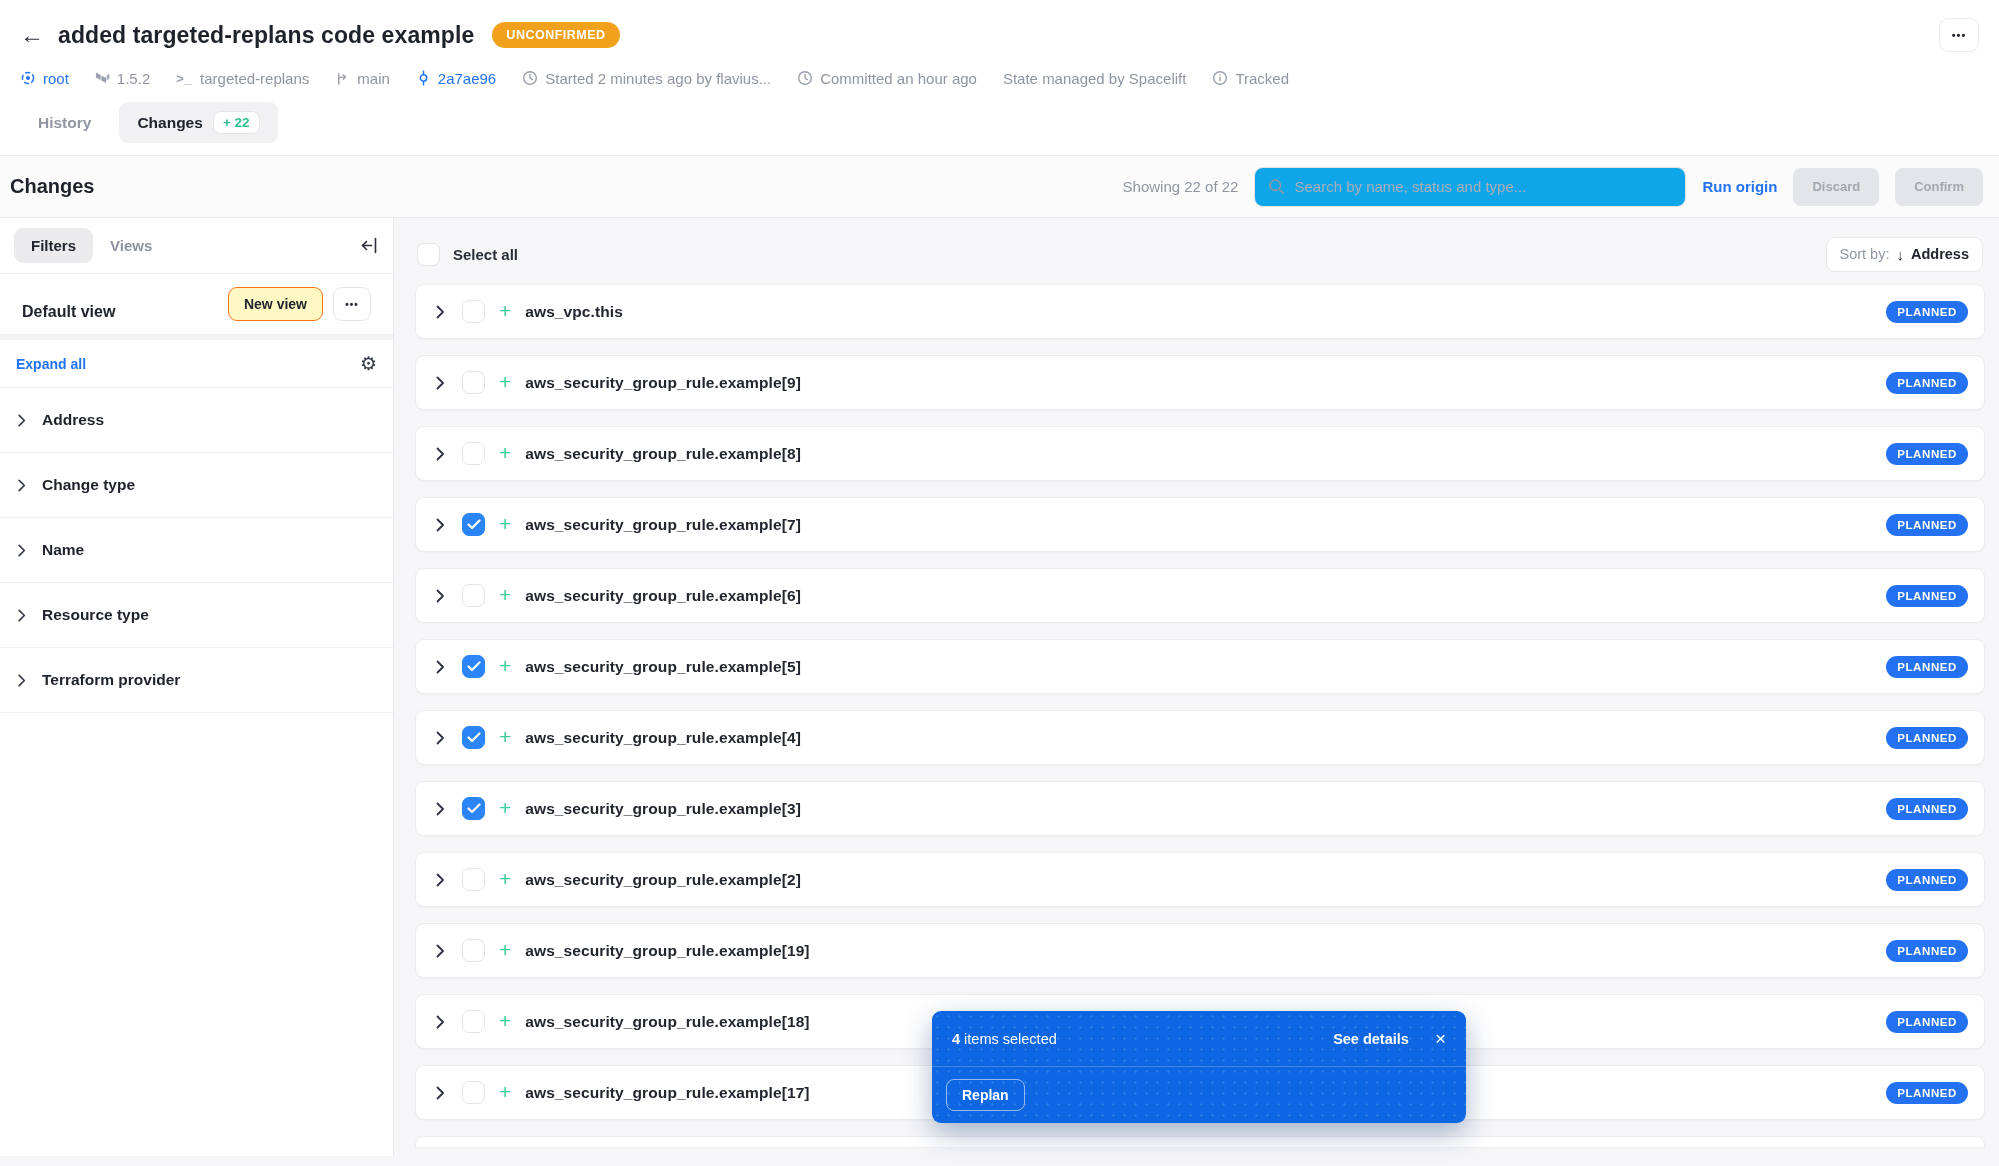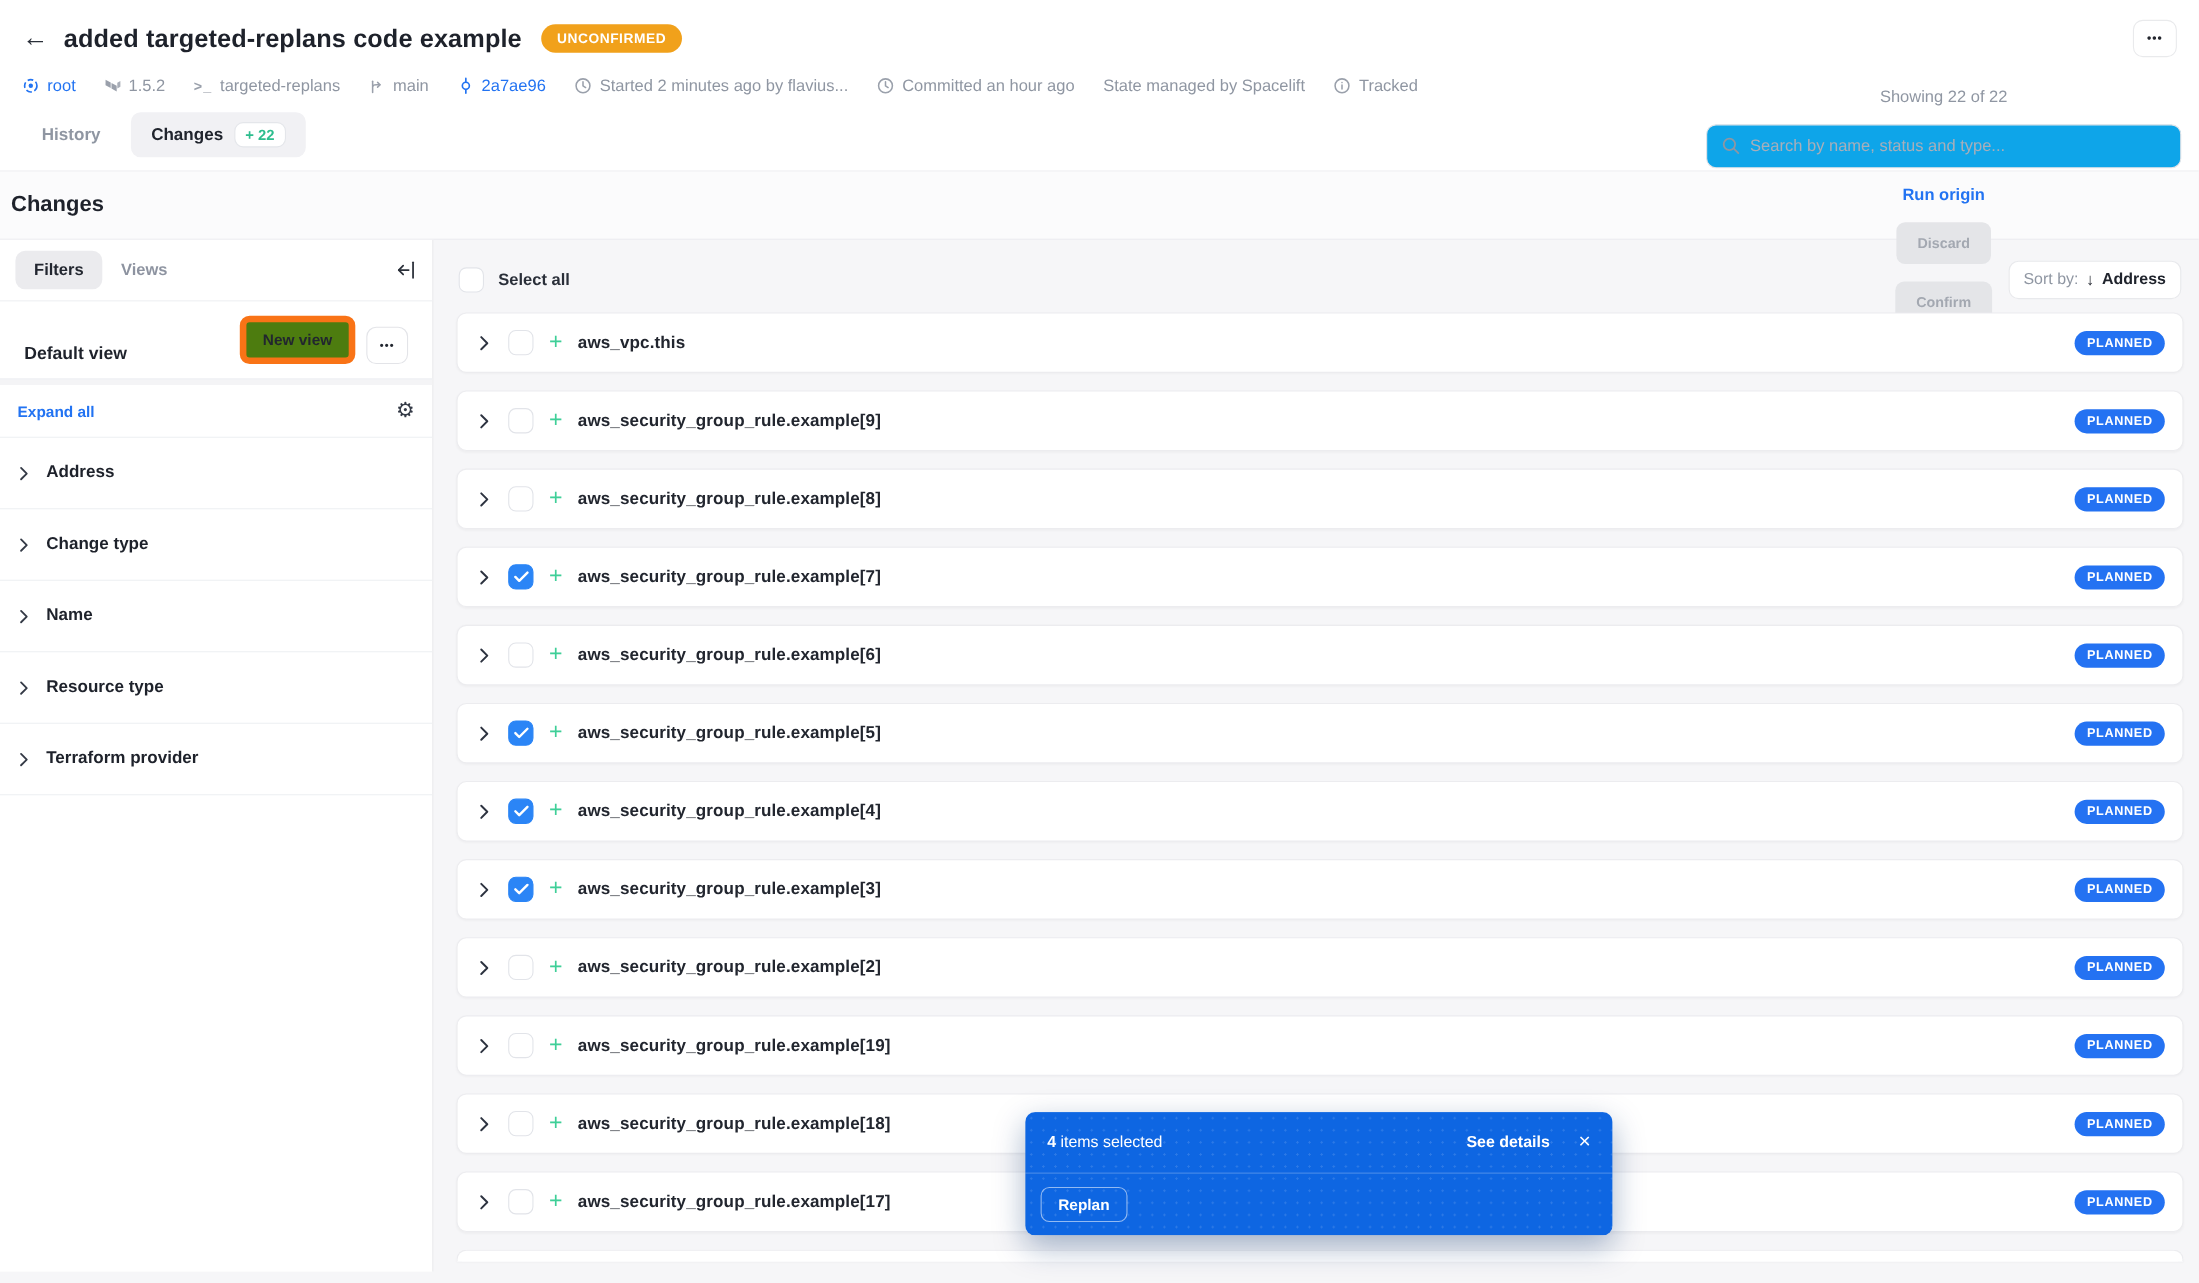--- a/index.html
+++ b/index.html
@@ -31,21 +31,21 @@
   .tabs-row { display:flex; align-items:center; gap:10px; margin-top:10px; padding-bottom:12px; }
   .tab { font-size:15.5px; font-weight:700; color:#8f96a2; padding:9px 18px; border-radius:9px; cursor:pointer; }
   .tab.active { background:#f1f1f4; color:#20242d; display:flex; align-items:center; gap:10px; }
   .count-pill { background:#fff; border:1px solid #e4e6ea; border-radius:8px; padding:3px 9px;
     color:#2dbd8e; font-size:13.5px; font-weight:700; }
 
   
   .page-toolbar { background:#fbfbfc; height:62px; display:flex; align-items:center; padding:0 16px 0 10px;
     border-bottom:1px solid #ececef; }
   .page-title { font-size:20px; font-weight:700; color:#1e222b; }
-  .toolbar-right { margin-left:auto; display:flex; align-items:center; gap:16px;flex-direction:column; }
+  .toolbar-right { margin-left:auto; display:flex; align-items:center; gap:16px; }
   .showing { color:#8f96a2; font-size:15px; }
   .search-box { width:432px; height:40px; background:#0ea5e9; border:1px solid #e2e4e8; border-radius:9px;
     display:flex; align-items:center; gap:9px; padding:0 13px; }
   .search-box input { border:none; outline:none; flex:1; font-size:15px; font-family:"Liberation Sans",sans-serif;
     color:#3a4150; background:transparent; }
   .search-box input::placeholder { color:#a9aeb9; }
   .search-icon { color:#8f96a2; }
   .link-btn { color:#2273f2; font-size:15px; font-weight:600; cursor:pointer; white-space:nowrap; }
   .btn-disabled { background:#e4e5e8; color:#a3a8b1; font-size:13px; font-weight:600; border:none;
     border-radius:8px; height:38px; padding:0 19px; font-family:"Liberation Sans",sans-serif; }
@@ -53,21 +53,21 @@
   
   .body-wrap { display:flex; height:938px; }
   .sidebar { width:394px; background:#fff; border-right:1px solid #e8e9ec; flex:none; }
   .sb-tabs { display:flex; align-items:center; padding:10px 14px; }
   .sb-tab { font-size:15px; font-weight:700; color:#8d93a0; padding:9px 17px; border-radius:9px; cursor:pointer; }
   .sb-tab.active { background:#ebebee; color:#22262f; }
   .collapse-btn { margin-left:auto; color:#2a2f39; cursor:pointer; }
   .sb-div { border-top:1px solid #eef0f3; }
   .default-view-row { display:flex; align-items:flex-end; padding:13px 22px; gap:10px; }
   .dv-label { font-size:16px; font-weight:700; color:#1e222b; margin-right:auto; }
-  .outline-btn { background:#4d7c0f; border:6px solid #f97316; border-radius:9px; padding:8px 15px;
+  .outline-btn { background:#fef9c3; border:1px solid #f97316; border-radius:9px; padding:8px 15px;
     font-size:14px; font-weight:700; color:#22262f; font-family:"Liberation Sans",sans-serif; cursor:pointer; }
   .dots-btn { background:#fff; border:1px solid #e3e4e8; border-radius:9px; width:38px; height:34px;
     font-size:10px; letter-spacing:1px; font-weight:700; color:#22262f; cursor:pointer; }
   .sb-gap { height:6px; background:#f4f4f6; border-top:1px solid #eef0f3; }
   .expand-row { display:flex; align-items:center; padding:14px 16px; border-bottom:1px solid #eef0f3; }
   .expand-link { color:#2273f2; font-size:14px; font-weight:600; cursor:pointer; }
   .gear { margin-left:auto; font-size:19px; color:#343a46; cursor:pointer; line-height:1; }
   .filter-section { display:flex; align-items:center; gap:13px; padding:0 14px; height:65px;
     border-bottom:1px solid #eef0f3; cursor:pointer; }
   .filter-section .chev { color:#343a46; }

